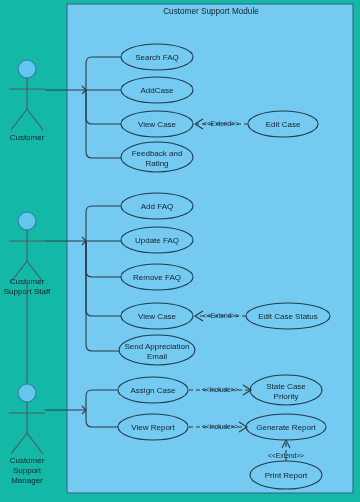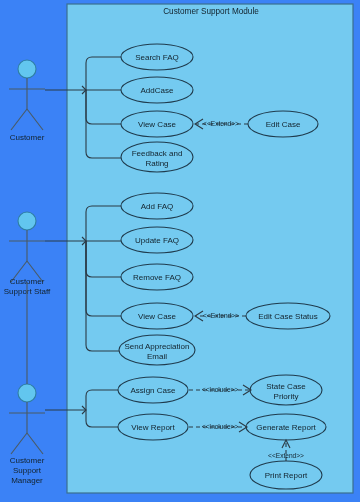--- a/index.html
+++ b/index.html
@@ -10,21 +10,21 @@
   body {
     width: 360px;
     height: 502px;
     font-family: "Liberation Sans", sans-serif;
     overflow: hidden;
   }
   #diagram-root {
     position: relative;
     width: 360px;
     height: 502px;
-    background: #3b82f6;
+    background: #14b8a6;
   }
   svg#usecase-svg {
     display: block;
     width: 360px;
     height: 502px;
   }
   .sys-rect {
     fill: #74caf0;
     stroke: #3a6f8f;
     stroke-width: 1.2;

